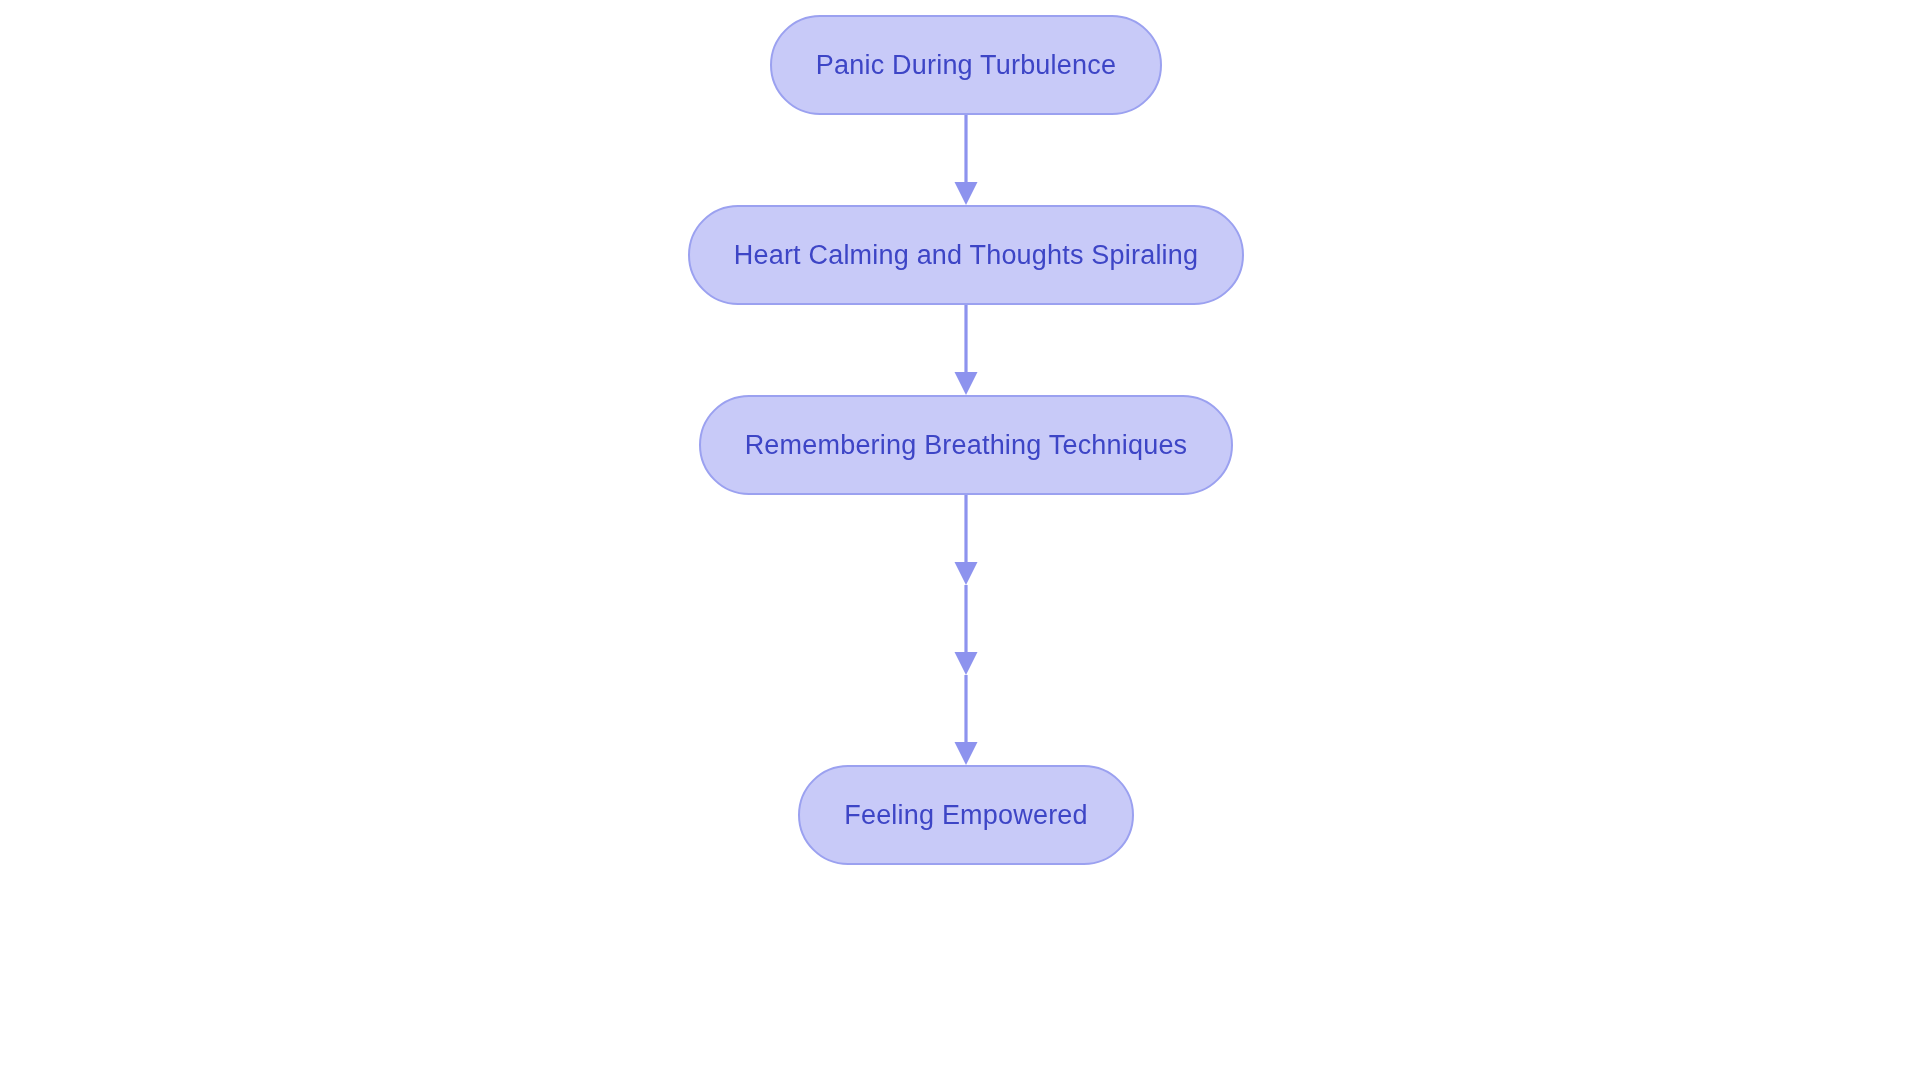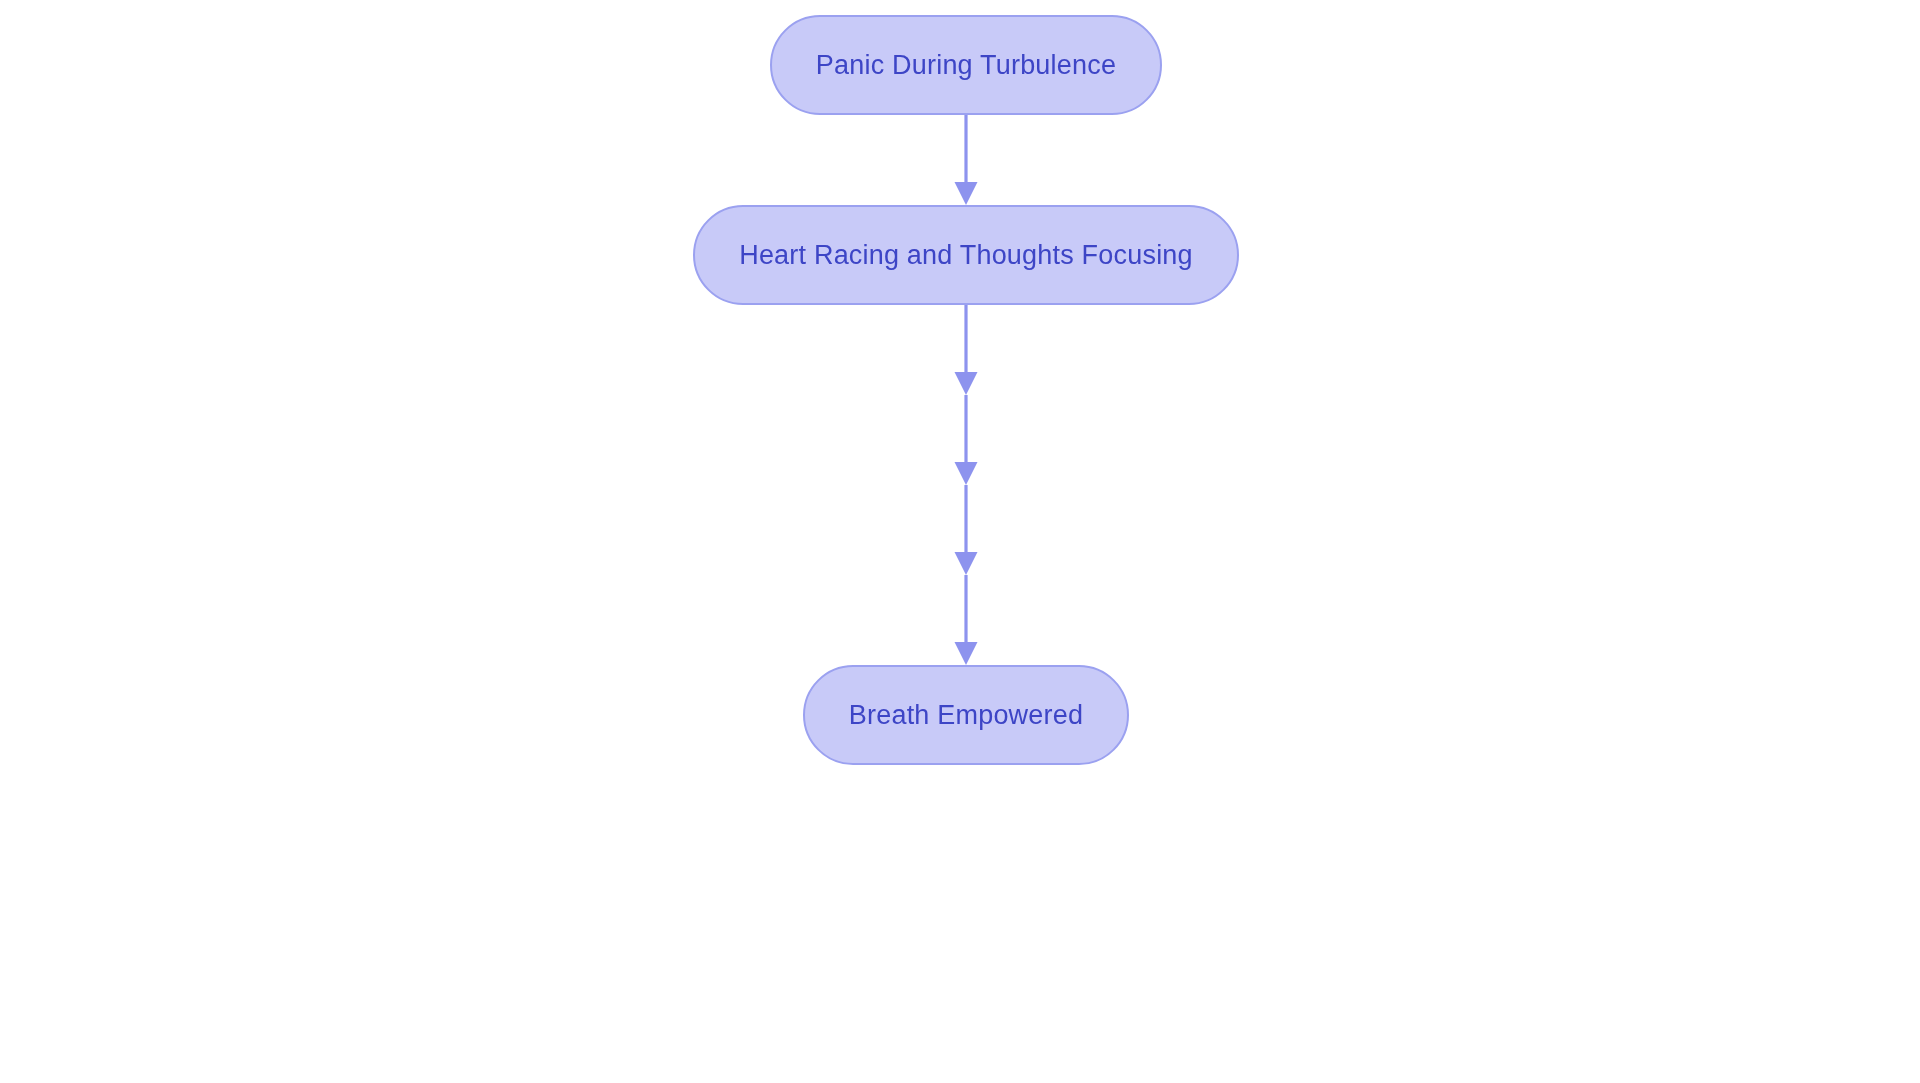--- a/index.html
+++ b/index.html
@@ -56,43 +56,46 @@
   <div class="node">
     <span class="label">Panic During Turbulence</span>
   </div>
 
   <svg class="connector" viewBox="0 0 30 90" xmlns="http://www.w3.org/2000/svg">
     <line x1="15" y1="0" x2="15" y2="69"></line>
     <polygon points="3.5,67 26.5,67 15,90"></polygon>
   </svg>
 
   <div class="node">
-    <span class="label">Heart Racing and Thoughts Focusing</span>
+    <span class="label">Heart Calming and Thoughts Spiraling</span>
+  </div>
+
+  <svg class="connector" viewBox="0 0 30 90" xmlns="http://www.w3.org/2000/svg">
+    <line x1="15" y1="0" x2="15" y2="69"></line>
+    <polygon points="3.5,67 26.5,67 15,90"></polygon>
+  </svg>
+
+  <div class="node">
+    <span class="label">Remembering Breathing Techniques</span>
   </div>
 
   <svg class="connector" viewBox="0 0 30 90" xmlns="http://www.w3.org/2000/svg">
     <line x1="15" y1="0" x2="15" y2="69"></line>
     <polygon points="3.5,67 26.5,67 15,90"></polygon>
   </svg>
 
 
   <svg class="connector" viewBox="0 0 30 90" xmlns="http://www.w3.org/2000/svg">
     <line x1="15" y1="0" x2="15" y2="69"></line>
     <polygon points="3.5,67 26.5,67 15,90"></polygon>
   </svg>
 
 
   <svg class="connector" viewBox="0 0 30 90" xmlns="http://www.w3.org/2000/svg">
     <line x1="15" y1="0" x2="15" y2="69"></line>
     <polygon points="3.5,67 26.5,67 15,90"></polygon>
   </svg>
 
-
-  <svg class="connector" viewBox="0 0 30 90" xmlns="http://www.w3.org/2000/svg">
-    <line x1="15" y1="0" x2="15" y2="69"></line>
-    <polygon points="3.5,67 26.5,67 15,90"></polygon>
-  </svg>
-
   <div class="node">
-    <span class="label">Breath Empowered</span>
+    <span class="label">Feeling Empowered</span>
   </div>
 
 </div>
 
 </body></html>

